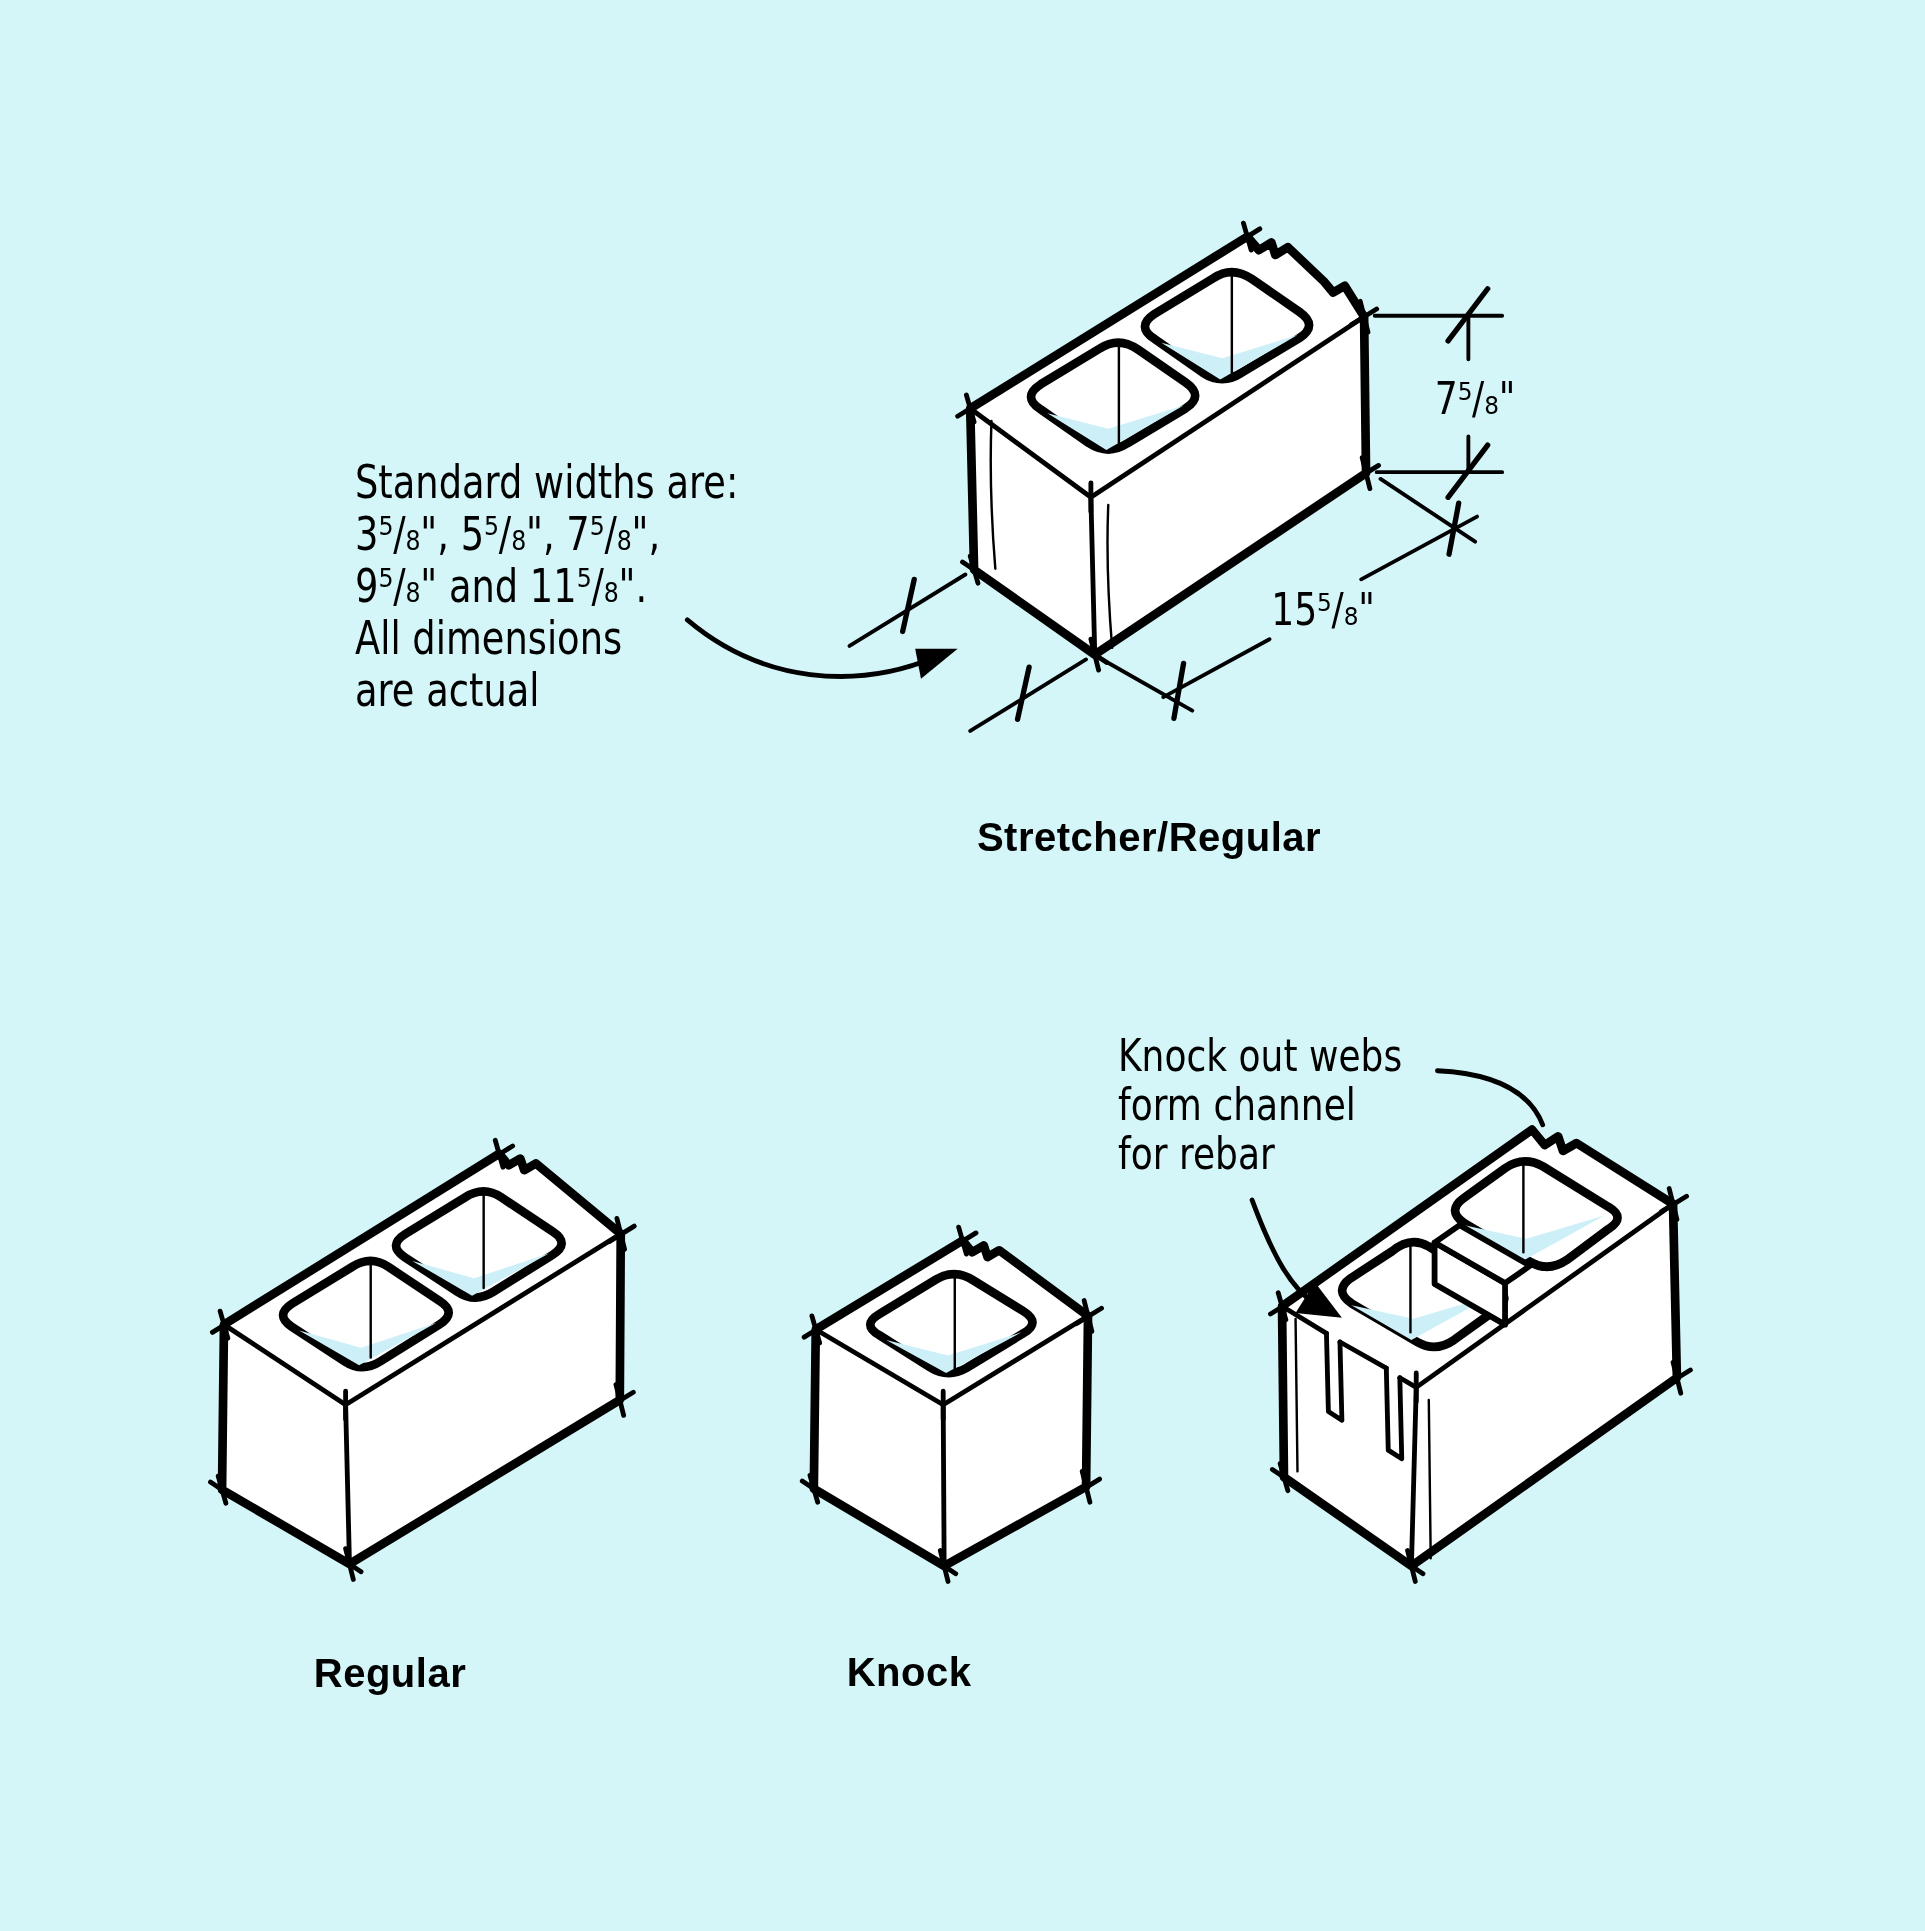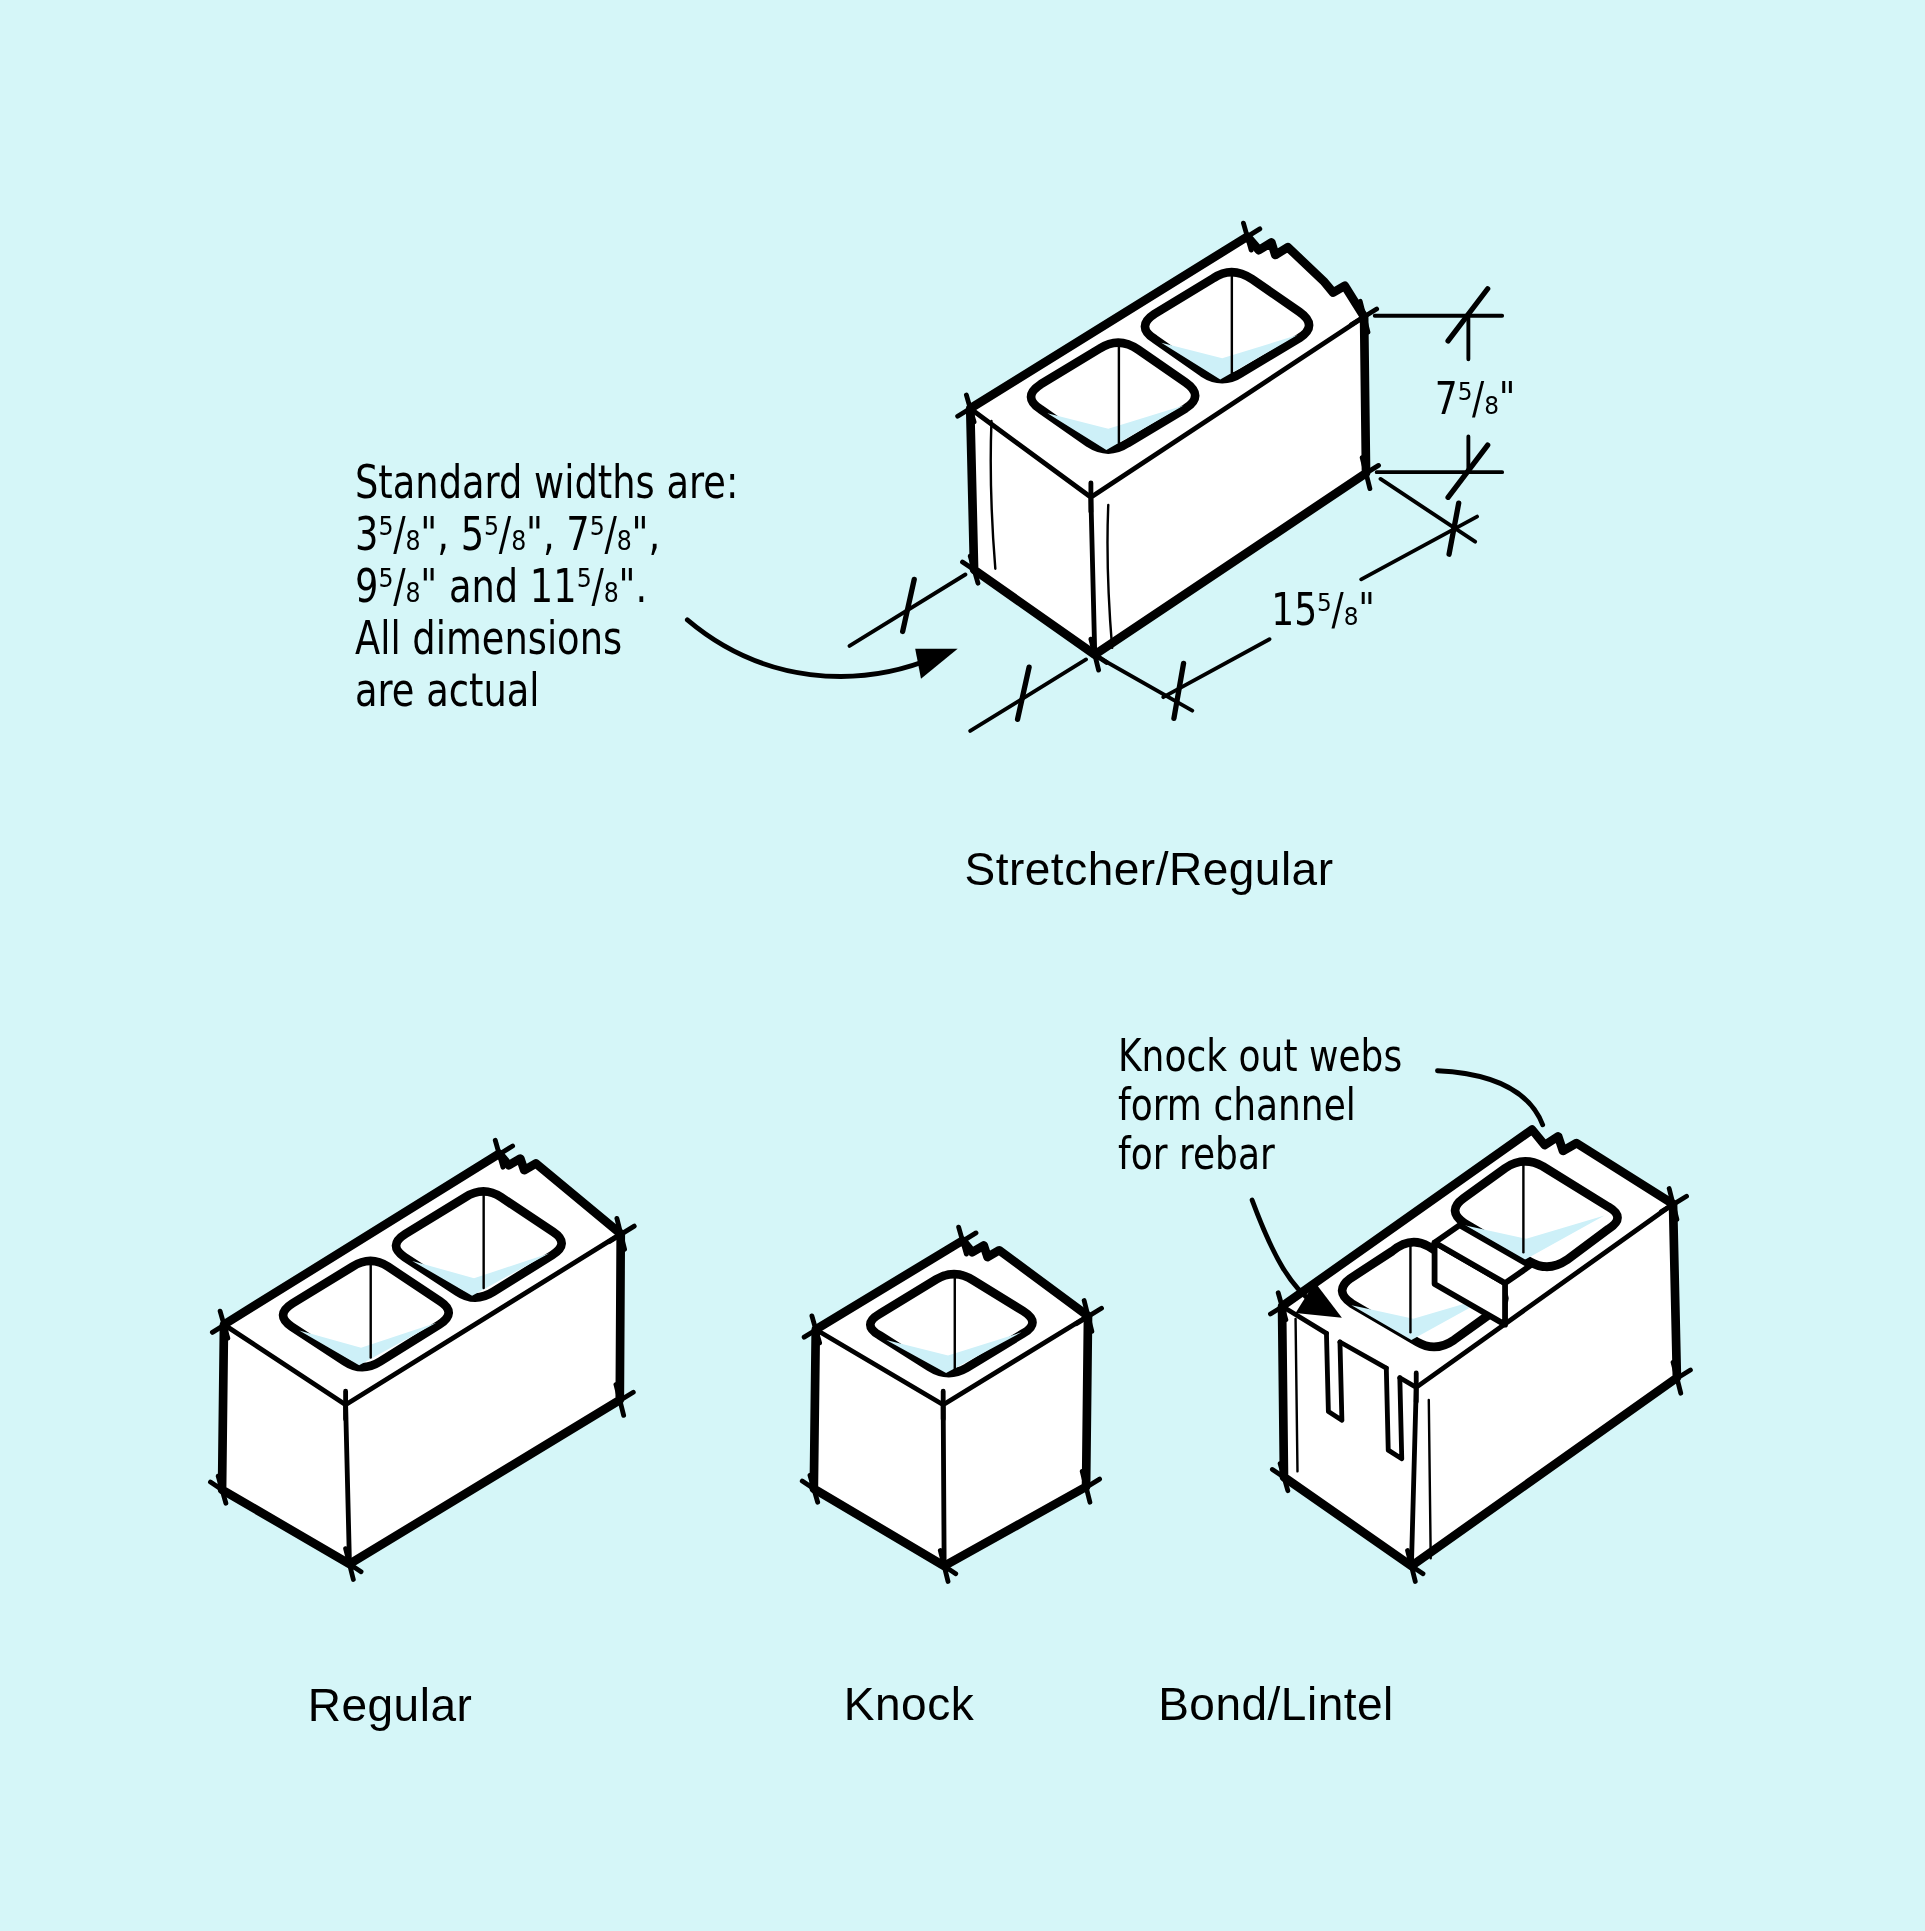--- a/index.html
+++ b/index.html
@@ -40,26 +40,25 @@
   }
   .dimlabel{
     position:absolute;
     font-size:44px;
     transform:translate(-50%,-50%) scaleX(0.82);
     white-space:nowrap;
   }
   .blabel{
     position:absolute;
     font-family:"Liberation Sans","DejaVu Sans",sans-serif;
-    font-weight:normal;
-    font-size:46px;
+    font-weight:bold;
+    font-size:40px;
     transform:translate(-50%,-50%);
     white-space:nowrap;
     letter-spacing:0.5px;
-    margin-top:32px;
   }
 </style>
 </head>
 <body>
 
 <div class="canvas">
 
   <svg width="1925" height="1931" viewBox="0 0 1994 2000">
 
     <g>
@@ -171,16 +170,15 @@
   <div class="blabel" style="left:1149px;top:837px;">Stretcher/Regular</div>
 
   <div class="note2" style="left:1118px;top:1031px;">
     <div>Knock out webs</div>
     <div>form channel</div>
     <div>for rebar</div>
   </div>
 
   <div class="blabel" style="left:390px;top:1673px;">Regular</div>
   <div class="blabel" style="left:909px;top:1672px;">Knock</div>
-  <div class="blabel" style="left:1276px;top:1672px;">Bond/Lintel</div>
 
 </div>
 
 
 </body></html>

